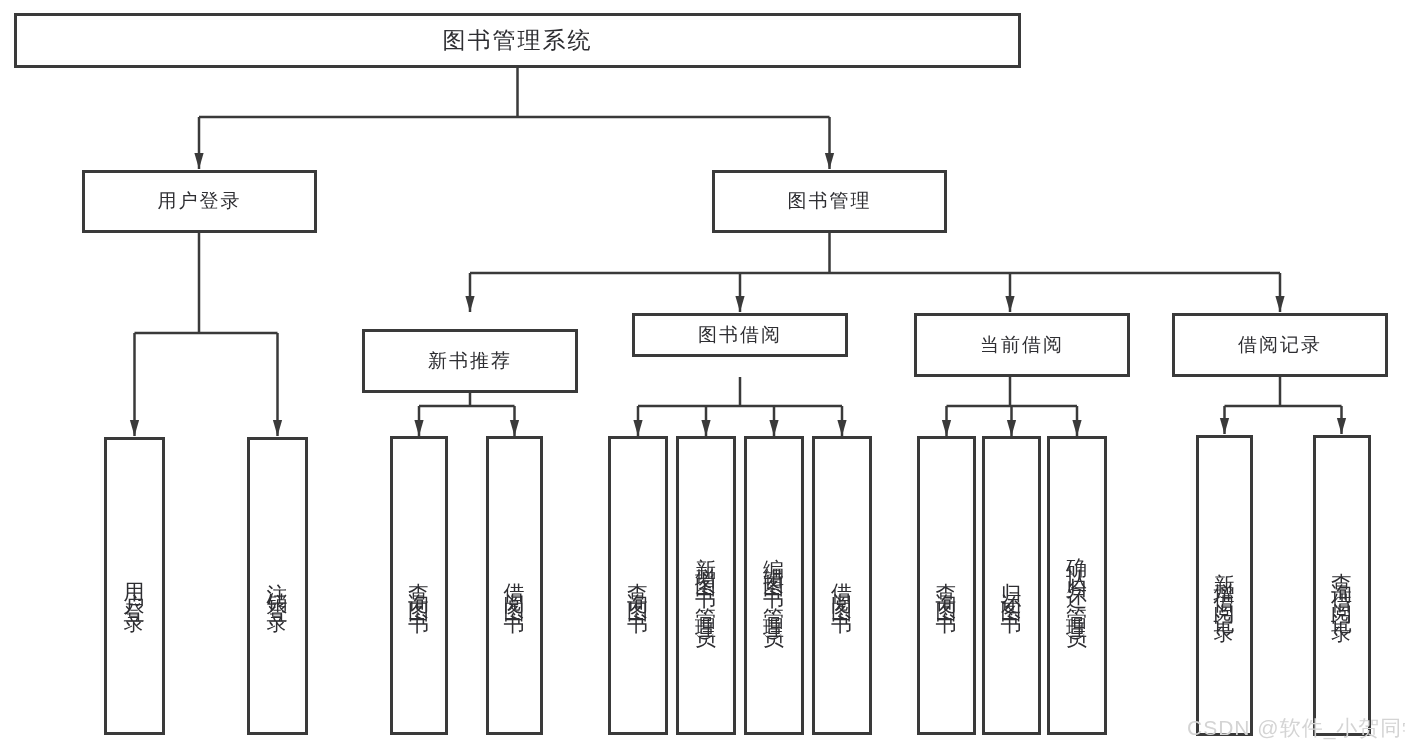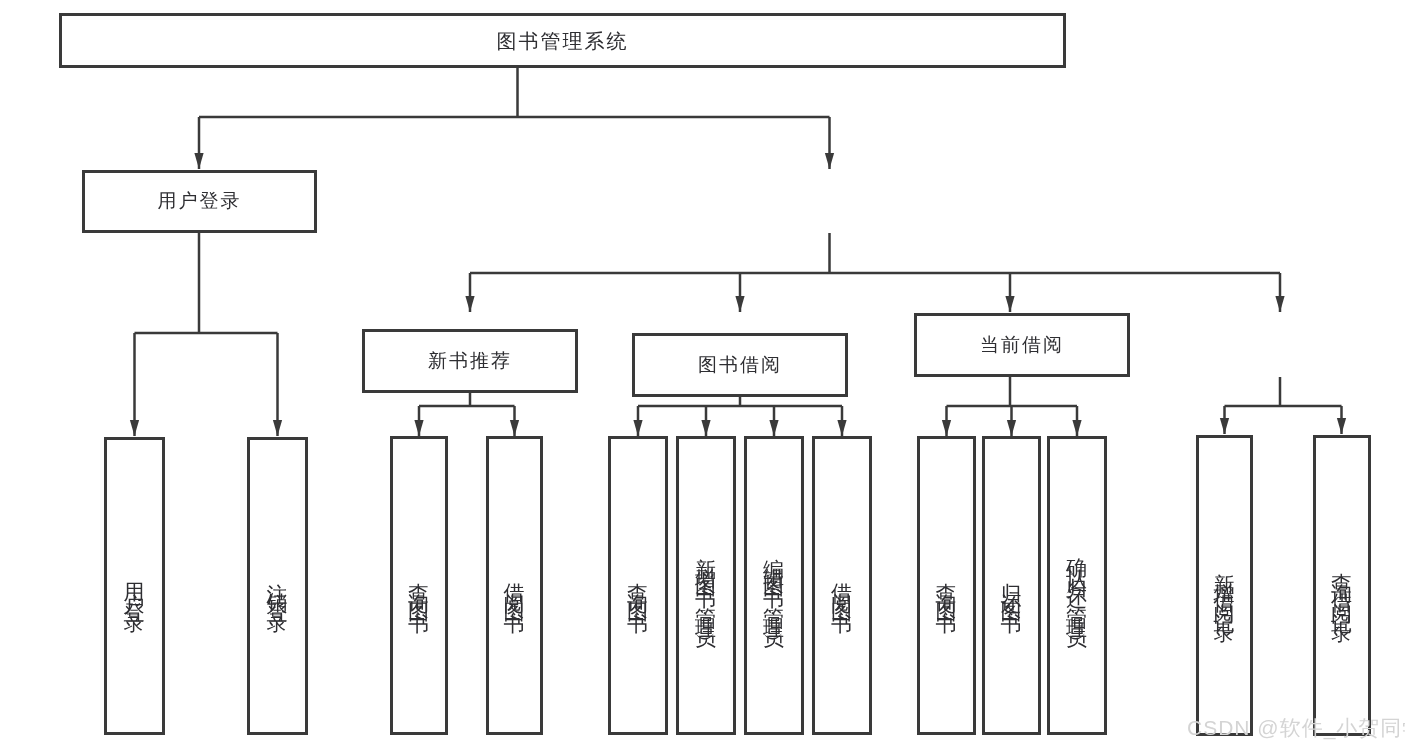--- a/index.html
+++ b/index.html
@@ -24,21 +24,21 @@
     position:absolute;
     box-sizing:border-box;
     border:3px solid var(--line);
     background:#fff;
     display:flex;align-items:center;justify-content:center;
     text-align:center;
     font-size:19px;
     letter-spacing:2px;
     line-height:1.2;
   }
-  .box.root{font-size:20px;margin-left:45px;}
+  .box.root{font-size:23px;}
   .box.leaf{
     writing-mode:vertical-rl;
     text-orientation:mixed;
     font-size:21px;
     letter-spacing:10px;
     line-height:1;
     padding:6px 0;
   }
   .watermark{
     position:absolute;
@@ -106,24 +106,26 @@
     <g>
       <path class="cl" d="M1280 377 V406 M1224.5 406 H1341.5"></path>
       <line class="cl" x1="1224.5" y1="406" x2="1224.5" y2="434" marker-end="url(#ah)"></line>
       <line class="cl" x1="1341.5" y1="406" x2="1341.5" y2="434" marker-end="url(#ah)"></line>
     </g>
   </svg>
 
   <div class="box root" style="left:14px;top:13px;width:1007px;height:55px;">图书管理系统</div>
 
   <div class="box" style="left:82px;top:170px;width:235px;height:63px;">用户登录</div>
+  <div class="box" style="left:712px;top:170px;width:235px;height:63px;">图书管理</div>
 
   <div class="box" style="left:362px;top:329px;width:216px;height:64px;">新书推荐</div>
-  <div class="box" style="left:632px;top:313px;width:216px;height:64px;margin-top:20px;">图书借阅</div>
+  <div class="box" style="left:632px;top:313px;width:216px;height:44px;">图书借阅</div>
   <div class="box" style="left:914px;top:313px;width:216px;height:64px;">当前借阅</div>
+  <div class="box" style="left:1172px;top:313px;width:216px;height:64px;">借阅记录</div>
 
   <div class="box leaf" style="left:104px;top:437px;width:61px;height:298px;">用户登录</div>
   <div class="box leaf" style="left:247px;top:437px;width:61px;height:298px;">注销登录</div>
 
   <div class="box leaf" style="left:390px;top:436px;width:58px;height:299px;">查询图书</div>
   <div class="box leaf" style="left:486px;top:436px;width:57px;height:299px;">借阅图书</div>
 
   <div class="box leaf" style="left:608px;top:436px;width:60px;height:299px;">查询图书</div>
   <div class="box leaf" style="left:676px;top:436px;width:60px;height:299px;">新增图书（管理员）</div>
   <div class="box leaf" style="left:744px;top:436px;width:60px;height:299px;">编辑图书（管理员）</div>

